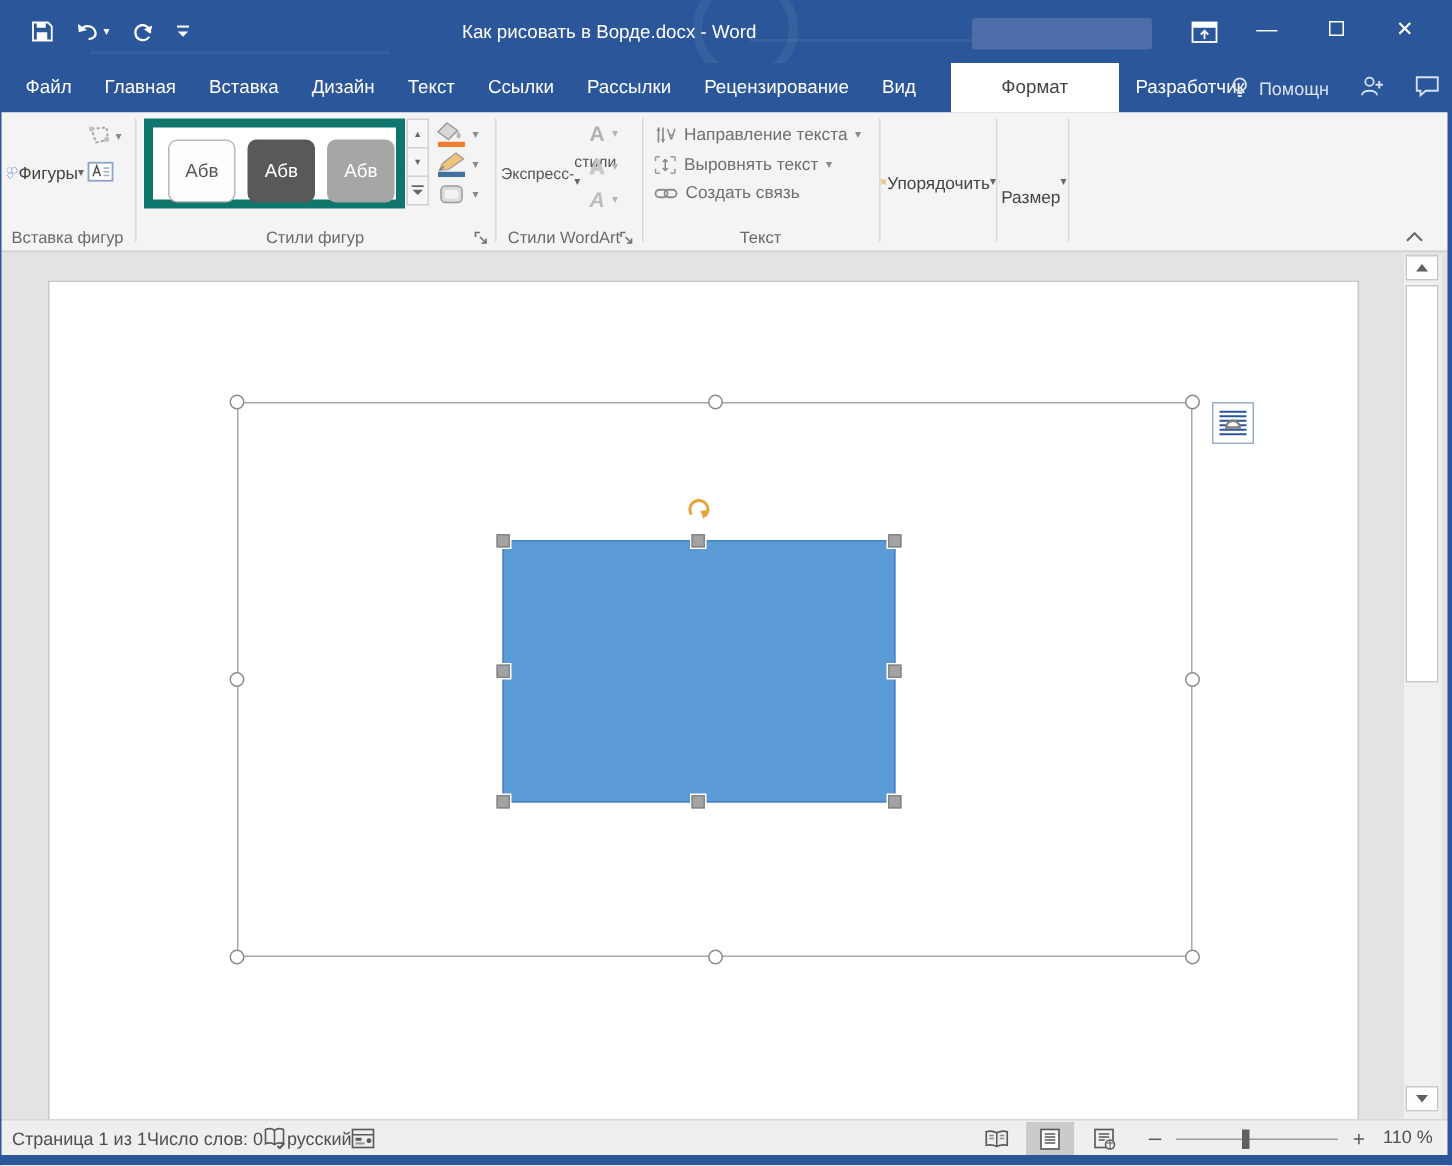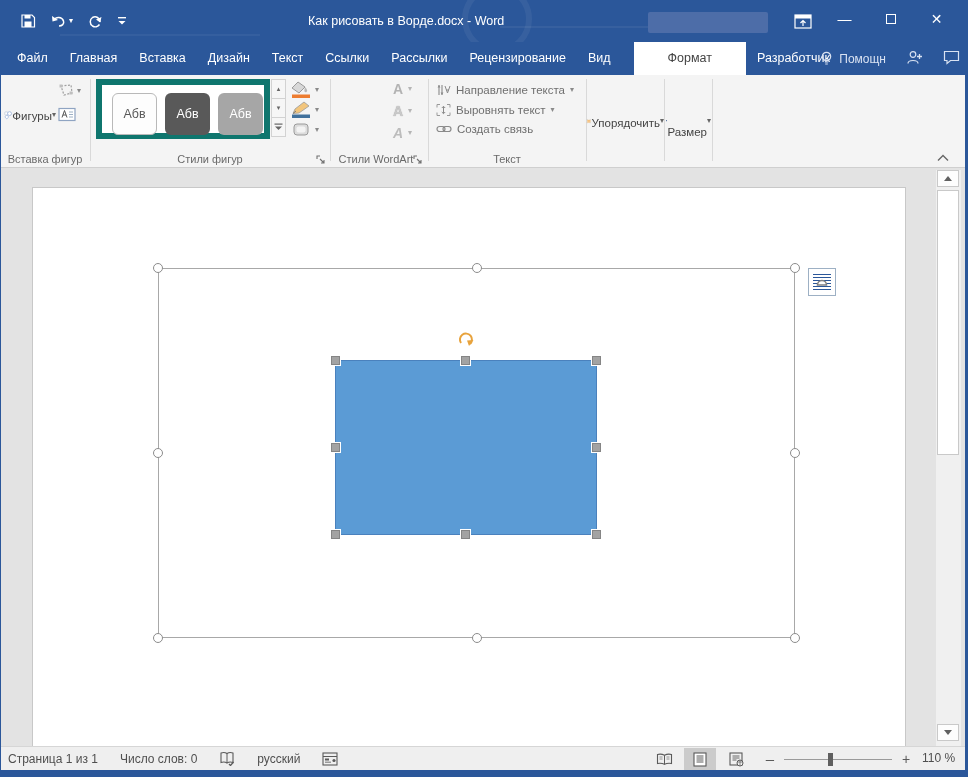--- a/index.html
+++ b/index.html
@@ -68,21 +68,21 @@
   
   .scrollbar { position:absolute; left:936px; top:2px; width:25px; height:576px; background:#f0f0f0; }
   .sb-btn { position:absolute; left:1px; width:22px; height:17px; background:#fdfdfd; border:1px solid #c9c9c9; display:flex; align-items:center; justify-content:center; }
   .sb-up { top:0; }
   .sb-down { top:554px; }
   .tri-up { width:0; height:0; border-left:4px solid transparent; border-right:4px solid transparent; border-bottom:5px solid #606060; }
   .tri-down { width:0; height:0; border-left:4px solid transparent; border-right:4px solid transparent; border-top:5px solid #606060; }
   .sb-thumb { position:absolute; left:1px; top:20px; width:22px; height:265px; background:#fff; border:1px solid #c9c9c9; }
   
   .statusbar { position:absolute; top:746px; left:0; right:0; height:24px; background:#efefef; border-top:1px solid #d6d6d6; color:#4f4f4f; font-size:12px; }
-  .sb-left { position:absolute; left:8px; top:0; height:23px; display:flex; align-items:center; gap:22px; }
+  .sb-left { position:absolute; left:8px; top:0; height:23px; display:flex; align-items:center; }
   .sb-item { display:flex; align-items:center; cursor:default; white-space:nowrap; }
   .view-btn { position:absolute; top:1px; width:32px; height:22px; display:flex; align-items:center; justify-content:center; }
   .view-active { background:#cbcbcb; }
   .zoom-out { position:absolute; left:760px; top:1px; width:20px; height:22px; text-align:center; line-height:22px; font-size:15px; color:#5a5a5a; }
   .zoom-track { position:absolute; left:784px; top:12px; width:108px; height:1px; background:#9a9a9a; }
   .zoom-thumb { position:absolute; left:828px; top:6px; width:5px; height:13px; background:#5f5f5f; }
   .zoom-in { position:absolute; left:896px; top:1px; width:20px; height:22px; text-align:center; line-height:22px; font-size:14px; color:#5a5a5a; }
   .zoom-pct { position:absolute; left:922px; top:4px; }
   
   .edge-l { position:absolute; left:0; top:0; bottom:0; width:1px; background:#2b579a; }
@@ -252,20 +252,29 @@
         </svg>
       <span class="caret" style="color:#8a8a8a">▾</span>
     </div>
     <div class="grp-label" style="left:90px; width:240px;">Стили фигур</div>
     <div class="launcher" style="left:316px;">
       <svg width="11" height="11" viewBox="0 0 11 11">
           <path d="M1 4 V1 H4 M4 4 L8 8 M8 5 V8 H5" fill="none" stroke="#707070" stroke-width="1.1"></path>
         </svg>
     </div>
 
+    <div class="big-btn" style="left:334px; top:3px; width:52px; height:72px;">
+      <svg width="32" height="28" viewBox="0 0 32 28" style="margin-top:2px">
+        <path d="M6 24 L13 4 L20 24 M8.6 17 h8.8" fill="none" stroke="#44546a" stroke-width="2.2"></path>
+        <path d="M18 18 L26 9 L29 12 L21 21 Z" fill="#c55a11"></path>
+        <path d="M18 18 L21 21 L16 23.5 Z" fill="#8a8a8a"></path>
+      </svg>
+      <span class="lbl" style="font-size:10.5px; color:#555;">Экспресс-</span>
+      <span class="lbl" style="font-size:10.5px; color:#555; margin-top:0;"><span>стили</span> <span class="caret">▾</span></span>
+    </div>
     <div class="small-ic-btn" style="left:390px; top:6px;">
       <span class="wa-letter">А</span>
       <span class="caret" style="color:#b5b5b5">▾</span>
     </div>
     <div class="small-ic-btn" style="left:390px; top:28px;">
       <span class="wa-letter" style="color:#c9c9c9; text-shadow:0 0 1px #999;">А</span>
       <span class="caret" style="color:#b5b5b5">▾</span>
     </div>
     <div class="small-ic-btn" style="left:390px; top:50px;">
       <span class="wa-letter" style="color:#bcbcbc; font-style:italic;">А</span>

